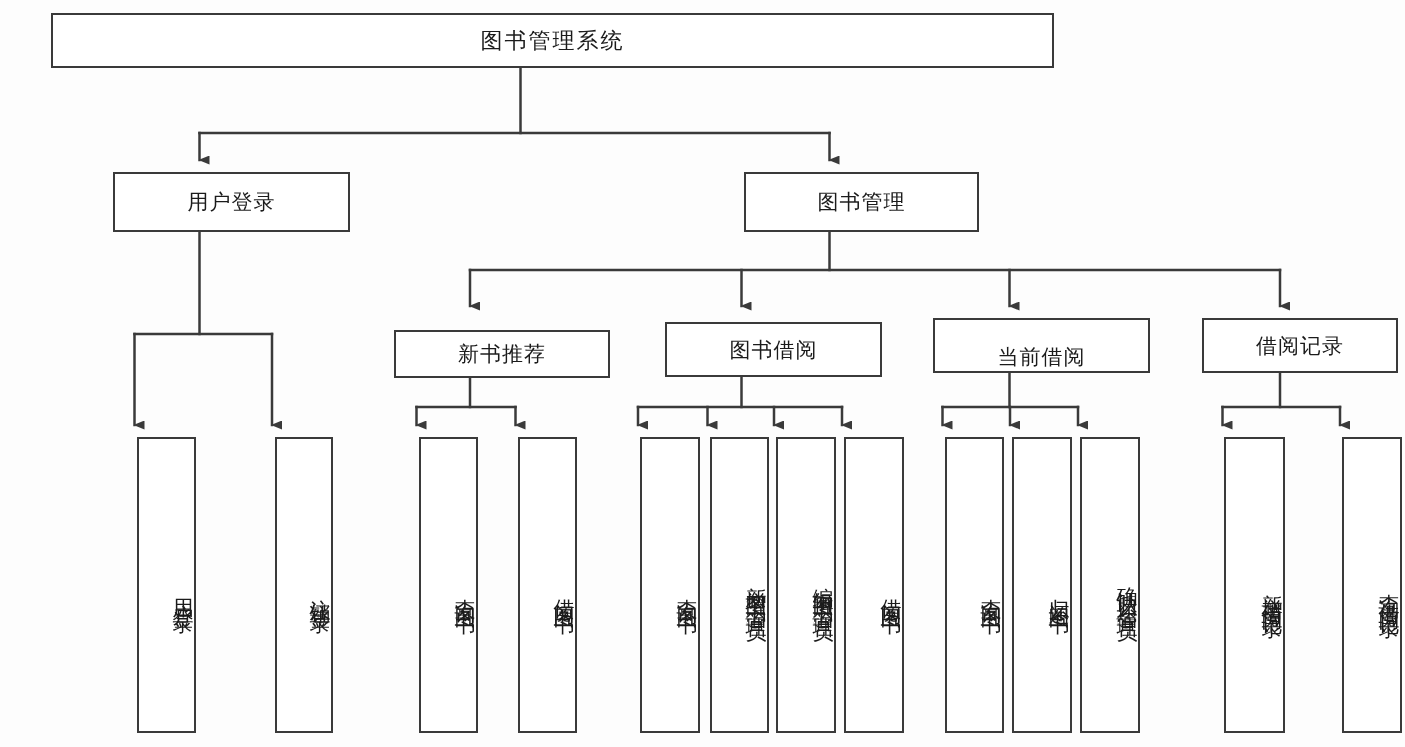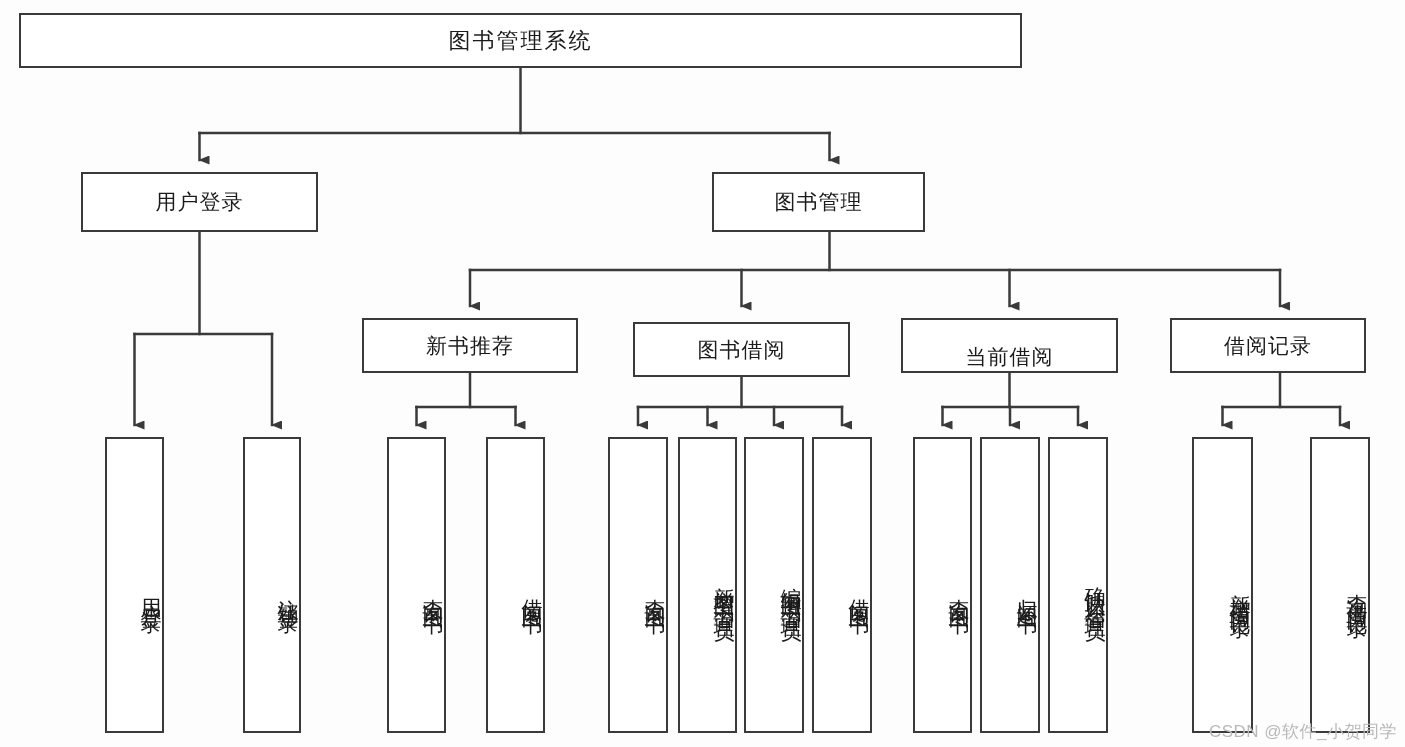--- a/index.html
+++ b/index.html
@@ -10,20 +10,21 @@
   }
   #stage{position:relative;width:1405px;height:747px;background:#fdfdfd;}
   #wires{position:absolute;left:0;top:0;width:1405px;height:747px;}
   .node{
     position:absolute;
     box-sizing:border-box;
     background:#ffffff;
     border:2.5px solid #3a3a3a;
     display:flex;align-items:center;justify-content:center;
     color:#1b1b1b;
+    margin-left:32px;
   }
   .node.horiz{font-size:21px;letter-spacing:1px;}
   .node.root{font-size:22px;letter-spacing:2px;}
   .node.vert{
     writing-mode:vertical-rl;
     text-orientation:upright;
     font-size:21px;
     letter-spacing:5px;
     padding-top:14px;
     align-items:flex-start;
@@ -89,24 +90,24 @@
       </g>
   </svg>
 
   <div id="nodes-layer">
       <div class="node horiz root" style="left: 19px; top: 13px; width: 1003px; height: 55px;">
         <span class="lbl">图书管理系统</span>
       </div>
       <div class="node horiz" style="left: 81px; top: 172px; width: 237px; height: 60px;">
         <span class="lbl">用户登录</span>
       </div>
-      <div class="node horiz" style="left: 712px; top: 172px; width: 213px; height: 60px;">
+      <div class="node horiz" style="left: 712px; top: 172px; width: 235px; height: 60px;">
         <span class="lbl">图书管理</span>
       </div>
-      <div class="node horiz" style="left: 362px; top: 318px; width: 216px; height: 55px;">
+      <div class="node horiz" style="left: 362px; top: 330px; width: 216px; height: 48px;">
         <span class="lbl">新书推荐</span>
       </div>
       <div class="node horiz" style="left: 633px; top: 322px; width: 217px; height: 55px;">
         <span class="lbl">图书借阅</span>
       </div>
       <div class="node horiz" style="left: 901px; top: 318px; width: 217px; height: 55px; align-items: flex-end;">
         <span class="lbl">当前借阅</span>
       </div>
       <div class="node horiz" style="left: 1170px; top: 318px; width: 196px; height: 55px;">
         <span class="lbl">借阅记录</span>
@@ -145,14 +146,13 @@
         <span class="lbl">确认归还（管理员）</span>
       </div>
       <div class="node vert" style="left: 1192px; top: 437px; width: 61px; height: 296px;">
         <span class="lbl">新增借阅记录</span>
       </div>
       <div class="node vert" style="left: 1310px; top: 437px; width: 60px; height: 296px;">
         <span class="lbl">查询借阅记录</span>
       </div>
     </div>
 
-  <div id="watermark">CSDN @软件_小贺同学</div>
 </div>
 
 </body></html>

